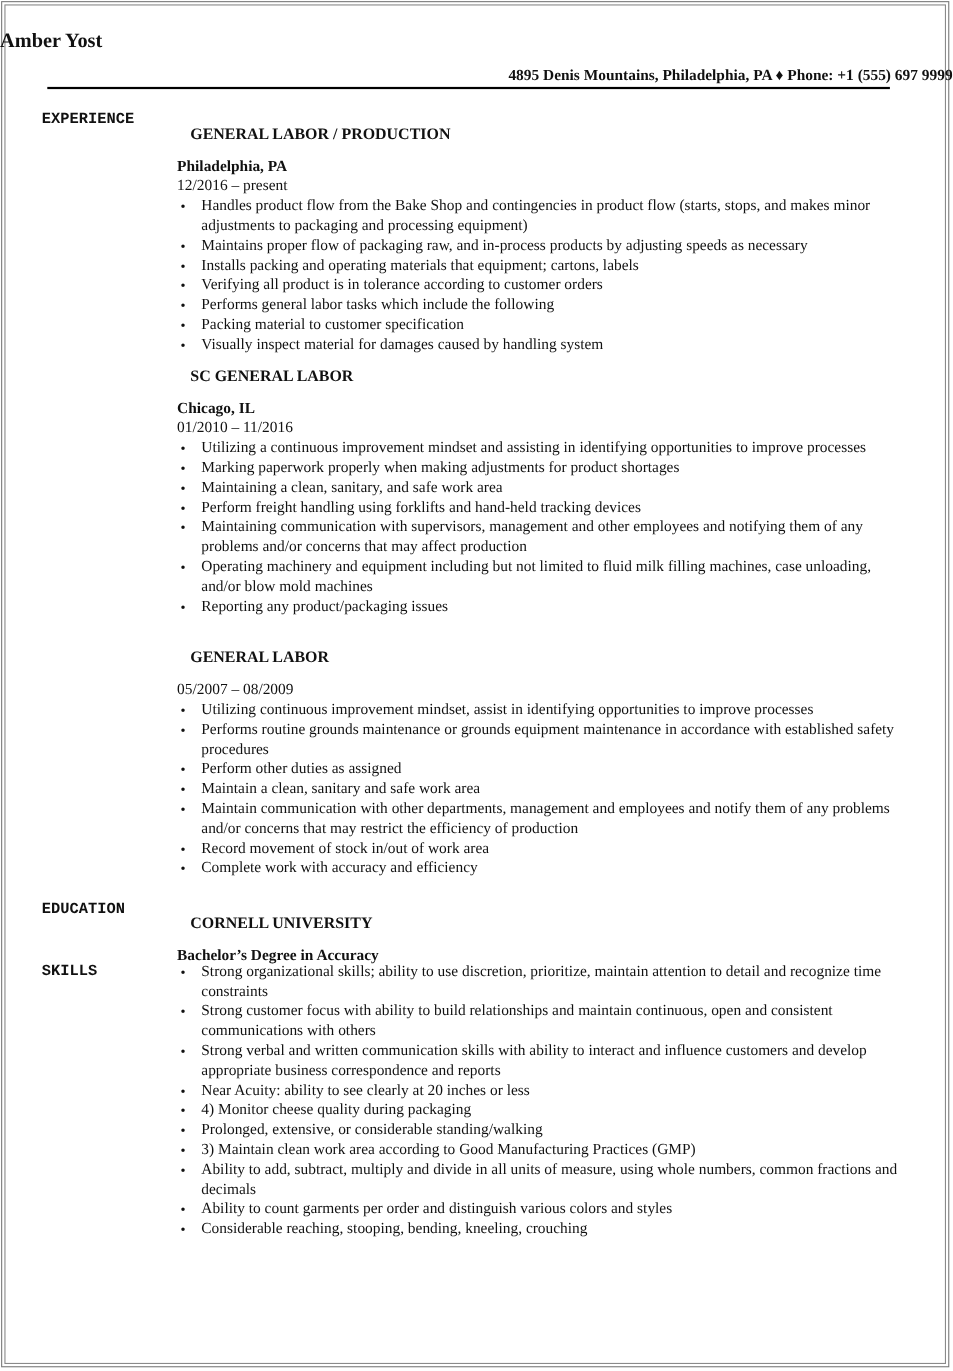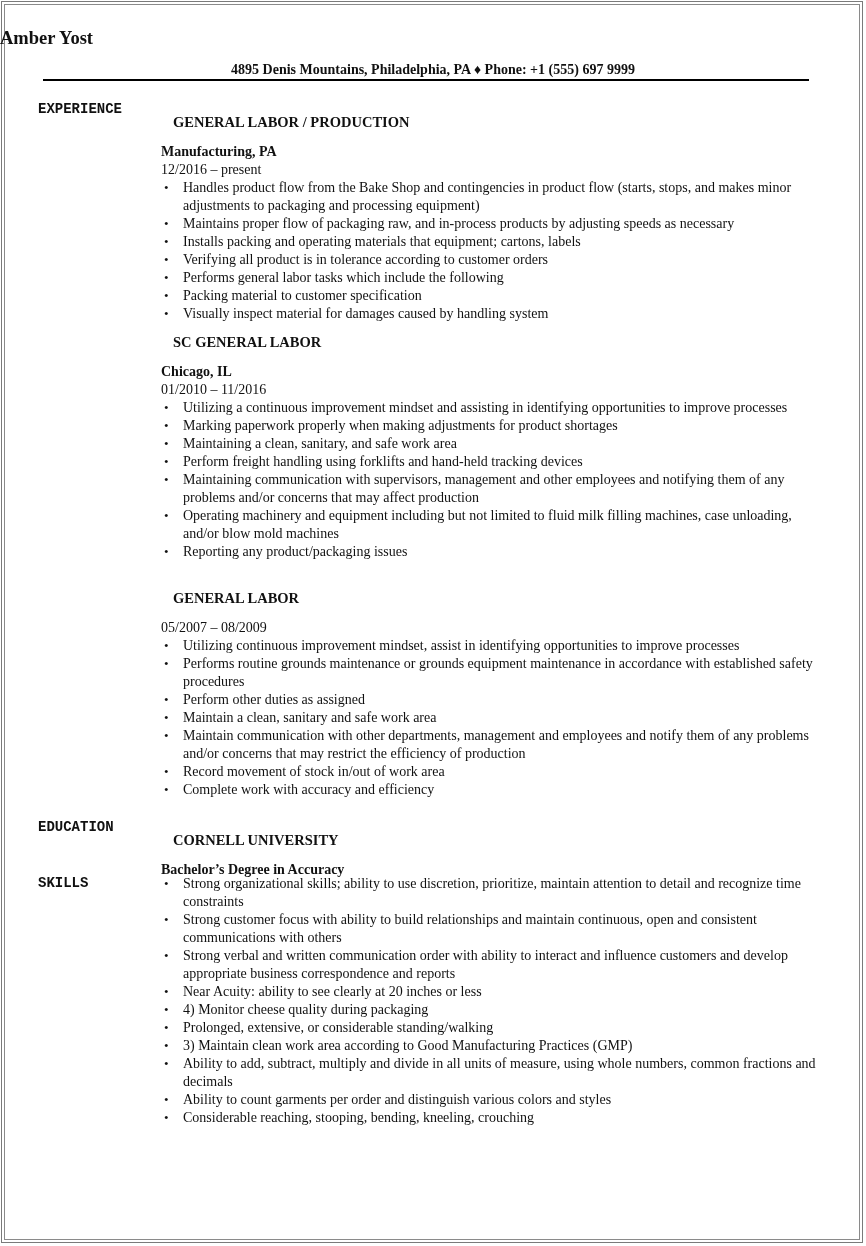--- a/index.html
+++ b/index.html
@@ -5,21 +5,21 @@
     html, body { margin: 0; padding: 0; background: #ffffff; }
     body { width: 866px; height: 1246px; position: relative; overflow: hidden;
            font-family: "Liberation Serif", serif; color: #111; }
     .frame-outer { position: absolute; left: 1px; top: 1px; width: 862px; height: 1242px;
                    border: 1px solid #7a7a7a; box-sizing: border-box; }
     .frame-inner { position: absolute; left: 4px; top: 4px; width: 856px; height: 1236px;
                    border: 1px solid #8a8a8a; box-sizing: border-box; background: #fff; }
     .page { position: absolute; left: 0; top: 0; width: 866px; }
     .name { position: absolute; top: 28px; left: 0; width: 866px; 
             font-weight: bold; font-size: 18.5px; }
-    .contact { position: absolute; top: 62px; left: 0; width: 866px; text-align: center;
+    .contact { position: absolute; top: 62px; left: 0; width: 866px; text-align: right;
                font-weight: bold; font-size: 14px; }
     .rule { position: absolute; top: 79px; left: 43px; width: 766px; height: 2px; background: #000; }
     .section-label { position: absolute; left: 38px; font-weight: bold; font-size: 14px; font-family: Liberation Mono, monospace; }
     .block { position: absolute; left: 161px; width: 660px; font-size: 14px; line-height: 18px; }
     .job-title, .edu-school { font-weight: bold; font-size: 14.5px; margin: 12px; }
     .job-loc, .edu-degree { font-weight: bold; margin: 0; }
     .job-dates { margin: 0; }
     ul { margin: 0; padding: 0 0 0 22px; list-style: none; }
     li { position: relative; margin: 0; }
     li::before { content: "\2022"; position: absolute; left: -19px; top: 0; font-size: 13px; }
@@ -32,21 +32,21 @@
 
 <div class="page">
   <div class="name">Amber Yost</div>
   <div class="contact">4895 Denis Mountains, Philadelphia, PA ♦ Phone: +1 (555) 697 9999</div>
   <div class="rule"></div>
 
   <div class="section-label" style="top:101px">EXPERIENCE</div>
 
   <div class="block" style="top:101px">
     <p class="job-title">GENERAL LABOR / PRODUCTION</p>
-    <p class="job-loc">Manufacturing, PA</p>
+    <p class="job-loc">Philadelphia, PA</p>
     <p class="job-dates">12/2016 – present</p>
     <ul>
       <li>Handles product flow from the Bake Shop and contingencies in product flow (starts, stops, and makes minor adjustments to packaging and processing equipment)</li>
       <li>Maintains proper flow of packaging raw, and in-process products by adjusting speeds as necessary</li>
       <li>Installs packing and operating materials that equipment; cartons, labels</li>
       <li>Verifying all product is in tolerance according to customer orders</li>
       <li>Performs general labor tasks which include the following</li>
       <li>Packing material to customer specification</li>
       <li>Visually inspect material for damages caused by handling system</li>
     </ul>
@@ -85,21 +85,21 @@
   <div class="block" style="top:819px">
     <p class="edu-school">CORNELL UNIVERSITY</p>
     <p class="edu-degree">Bachelor’s Degree in Accuracy</p>
   </div>
 
   <div class="section-label" style="top:875px">SKILLS</div>
   <div class="block" style="top:875px">
     <ul>
       <li>Strong organizational skills; ability to use discretion, prioritize, maintain attention to detail and recognize time constraints</li>
       <li>Strong customer focus with ability to build relationships and maintain continuous, open and consistent communications with others</li>
-      <li>Strong verbal and written communication order with ability to interact and influence customers and develop appropriate business correspondence and reports</li>
+      <li>Strong verbal and written communication skills with ability to interact and influence customers and develop appropriate business correspondence and reports</li>
       <li>Near Acuity: ability to see clearly at 20 inches or less</li>
       <li>4) Monitor cheese quality during packaging</li>
       <li>Prolonged, extensive, or considerable standing/walking</li>
       <li>3) Maintain clean work area according to Good Manufacturing Practices (GMP)</li>
       <li>Ability to add, subtract, multiply and divide in all units of measure, using whole numbers, common fractions and decimals</li>
       <li>Ability to count garments per order and distinguish various colors and styles</li>
       <li>Considerable reaching, stooping, bending, kneeling, crouching</li>
     </ul>
   </div>
 </div>

